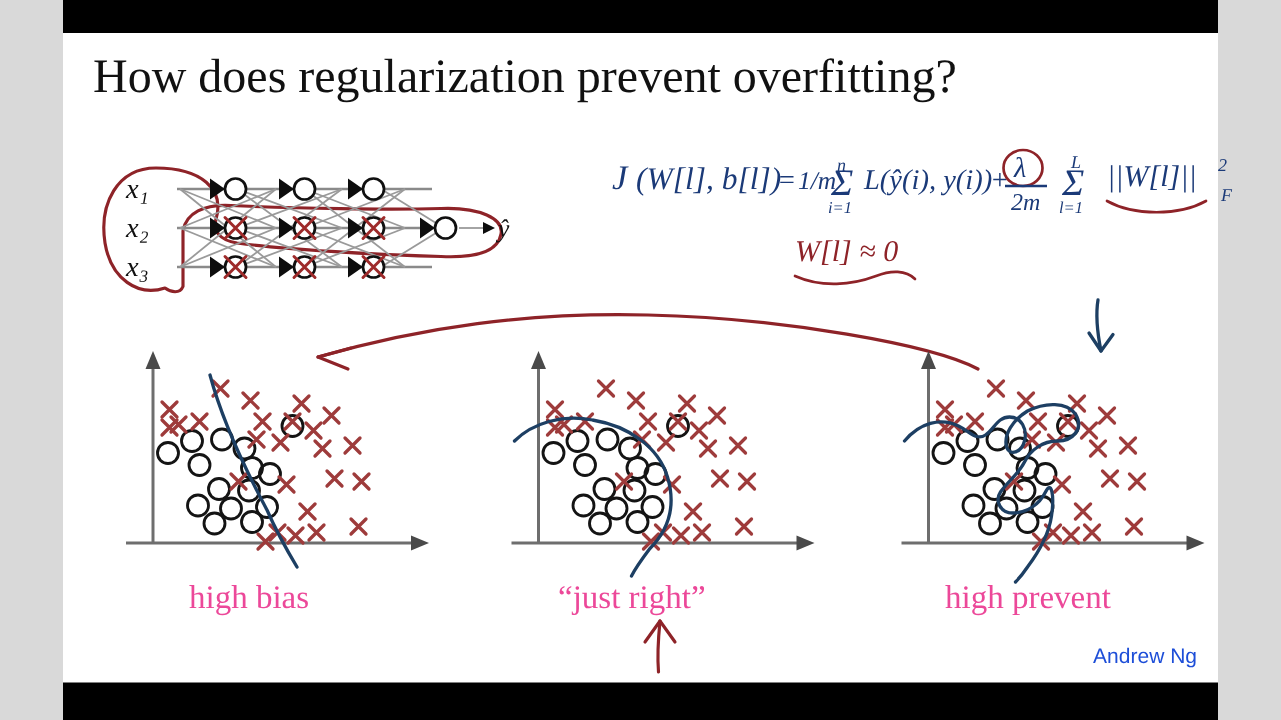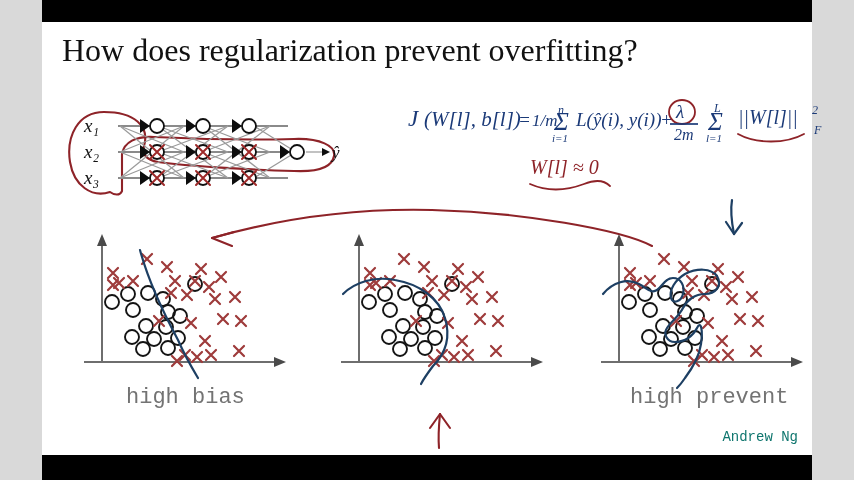--- a/index.html
+++ b/index.html
@@ -17,27 +17,27 @@
   .bar-top{top:0;height:22px;}
   .bar-bottom{top:455px;height:25px;}
   .title{
     position:absolute;left:20px;top:32px;width:730px;
     font-family:"Liberation Serif",serif;
     font-size:32px;color:#111111;letter-spacing:0px;
     white-space:nowrap;
   }
   .credit{
     position:absolute;right:14px;top:429px;
-    font-family:Liberation Mono, monospace;
-    font-size:14px;color:#0f766e;
+    font-family:Liberation Sans, sans-serif;
+    font-size:14px;color:#1d4ed8;
   }
   .plotlabel{
     position:absolute;
-    font-family:Liberation Mono, monospace;
-    font-size:22px;color:#737373;white-space:nowrap;
+    font-family:Liberation Serif, serif;
+    font-size:22px;color:#ec4899;white-space:nowrap;
   }
   .lbl-bias{left:84px;top:385px;}
   .lbl-just{left:330px;top:385px;}
   .lbl-var{left:588px;top:385px;}
   svg{position:absolute;left:0;top:0;overflow:visible;}
   .axis{fill:none;stroke:#6e6e6e;stroke-width:2;}
   .axis-head{fill:#4a4a4a;}
   .marker-x{stroke:#9e3b3b;stroke-width:2.2;stroke-linecap:round;fill:none;}
   .marker-o{stroke:#141414;stroke-width:1.9;fill:none;}
   .boundary{fill:none;stroke:#1d3f63;stroke-width:2.2;stroke-linecap:round;stroke-linejoin:round;}
@@ -346,20 +346,21 @@
         <path d="M 136 118 l 10 10 M 146 118 l -10 10"></path>
         <path d="M 102 124 l 10 10 M 112 124 l -10 10"></path>
         <path d="M 120 44 l 10 10 M 130 44 l -10 10"></path>
         <path d="M 140 62 l 10 10 M 150 62 l -10 10"></path>
       </g>
       <path class="boundary" d="M 16 62 C 28 50 48 44 68 48
                C 92 52 112 66 118 86
                C 124 106 118 122 106 134
                C 100 142 96 148 94 152"></path>
     </svg>
+    <div class="plotlabel lbl-just">“just right”</div>
 
     <svg width="220" height="160" style="left:545px;top:232px;">
       <g>
         <line class="axis" x1="32" y1="10" x2="32" y2="130"></line>
         <polygon class="axis-head" points="32,2 27,14 37,14"></polygon>
         <line class="axis" x1="14" y1="130" x2="208" y2="130"></line>
         <polygon class="axis-head" points="216,130 204,125 204,135"></polygon>
       </g>
       <g class="marker-o">
         <circle cx="42" cy="70" r="7"></circle>

